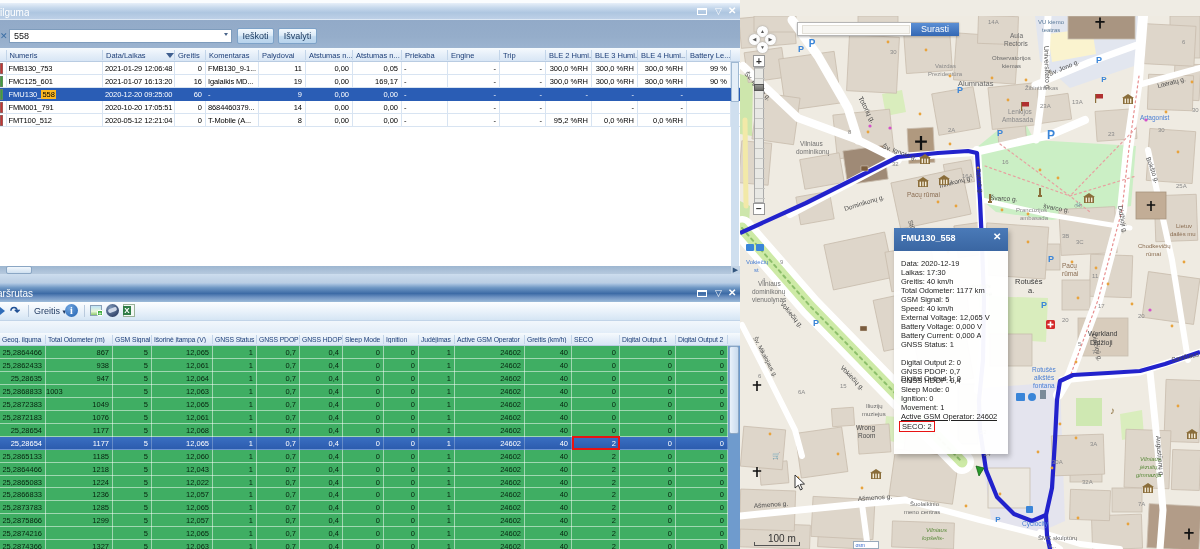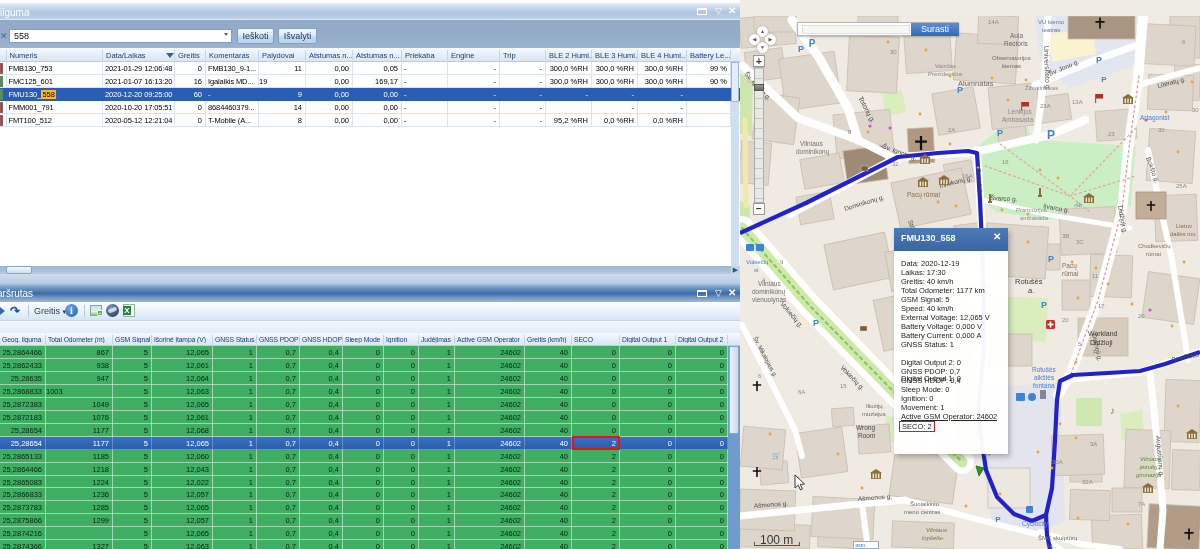--- a/index.html
+++ b/index.html
@@ -90,21 +90,21 @@
 <div class="abs" style="left:637px;top:0;width:1px;height:13px;background:#d8e4f2;"></div>
 <div class="abs" style="left:686px;top:0;width:1px;height:13px;background:#d8e4f2;"></div>
 <div class="abs" style="left:730px;top:0;width:1px;height:13px;background:#d8e4f2;"></div>
 </div>
 <div class="abs" style="left:0;top:75px;width:740px;height:13px;background:#fff;color:#000;border-bottom:1px solid #d8e4f2;font-size:7.5px;">
 <div class="abs" style="left:0px;top:1px;width:3px;height:11px;background:#3f9e3f;box-shadow:inset 0 0 0 0.5px #7a7a7a;"></div>
 <div class="abs tt" style="left:8.5px;top:2px;width:80px;letter-spacing:-0.12px;">FMC125_601</div>
 <div class="abs tt" style="left:105px;top:2px;width:70px;letter-spacing:-0.12px;">2021-01-07 16:13:20</div>
 <div class="abs tt" style="left:175px;top:2px;width:27px;text-align:right;">16</div>
 <div class="abs tt" style="left:208px;top:2px;width:51px;letter-spacing:-0.12px;">Igalaikis MD...</div>
-<div class="abs tt" style="left:259px;top:2px;width:43px;text-align:left;">19</div>
+<div class="abs tt" style="left:259px;top:2px;width:43px;text-align:right;">19</div>
 <div class="abs tt" style="left:306px;top:2px;width:43px;text-align:right;">0,00</div>
 <div class="abs tt" style="left:353px;top:2px;width:45px;text-align:right;">169,17</div>
 <div class="abs tt" style="left:404px;top:2px;width:44px;letter-spacing:-0.12px;">-</div>
 <div class="abs tt" style="left:448px;top:2px;width:48px;text-align:right;">-</div>
 <div class="abs tt" style="left:500px;top:2px;width:42px;text-align:right;">-</div>
 <div class="abs tt" style="left:546px;top:2px;width:42px;text-align:right;">300,0 %RH</div>
 <div class="abs tt" style="left:592px;top:2px;width:42px;text-align:right;">300,0 %RH</div>
 <div class="abs tt" style="left:638px;top:2px;width:45px;text-align:right;">300,0 %RH</div>
 <div class="abs tt" style="left:687px;top:2px;width:40px;text-align:right;">90 %</div>
 <div class="abs" style="left:5.5px;top:0;width:1px;height:13px;background:#d8e4f2;"></div>
@@ -1195,16 +1195,16 @@
 <div class="abs" style="left:0;top:70px;width:10px;height:1px;background:#c6c6c2;"></div>
 <div class="abs" style="left:0;top:80px;width:10px;height:1px;background:#c6c6c2;"></div>
 <div class="abs" style="left:0;top:90px;width:10px;height:1px;background:#c6c6c2;"></div>
 <div class="abs" style="left:0;top:100px;width:10px;height:1px;background:#c6c6c2;"></div>
 <div class="abs" style="left:0;top:110px;width:10px;height:1px;background:#c6c6c2;"></div>
 <div class="abs" style="left:0;top:120px;width:10px;height:1px;background:#c6c6c2;"></div>
 <div class="abs" style="left:0;top:130px;width:10px;height:1px;background:#c6c6c2;"></div>
 <div class="abs" style="left:-1px;top:16px;width:10px;height:7px;background:linear-gradient(180deg,#9a9a96,#6a6a66);border:1px solid #555;"></div>
 </div>
 <div class="abs" style="left:13px;top:203px;width:12px;height:12px;background:#fff;border:1px solid #999;color:#333;font-size:10px;line-height:10px;text-align:center;font-weight:bold;">−</div>
-<div class="abs" style="left:20px;top:533px;font-size:12px;color:#333;">100 m</div>
+<div class="abs" style="left:28px;top:533px;font-size:10px;color:#333;">100 m</div>
 <div class="abs" style="left:14px;top:542px;width:46px;height:4px;border-left:1px solid #555;border-right:1px solid #555;border-bottom:1px solid #555;"></div>
 <div class="abs" style="left:113px;top:541px;width:26px;height:8px;background:#fff;border:1px solid #9ab;font-size:5px;color:#36c;line-height:6px;">&nbsp;osm</div>
 </div>
 </div>
 </body></html>

